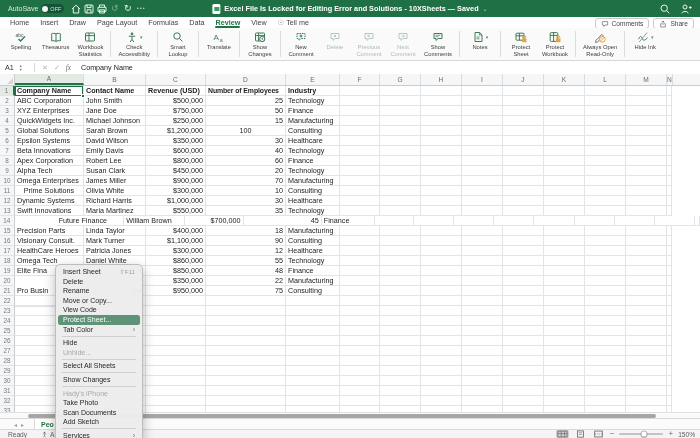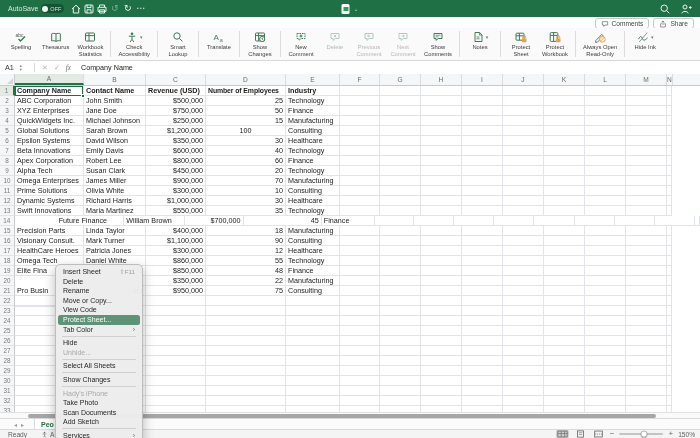--- a/index.html
+++ b/index.html
@@ -151,39 +151,51 @@
           <span class="tb-ic">
             <span class="tb-glyph">↻</span>
           </span>
           <span class="tb-ic">
             <span class="tb-glyph">⋯</span>
           </span>
         </span>
     </div>
     <div class="tb-title">
       <span class="doc-ic"></span>
+      <span>Excel File Is Locked for Editing Error and Solutions - 10XSheets — Saved</span>
       <span class="tb-chev">⌄</span>
     </div>
     <div class="tb-right" id="tb-right">
         <span class="tb-ic">
           <svg viewBox="0 0 12 12" width="12" height="12">
             <circle cx="5.2" cy="5.2" r="3.2" fill="none" stroke="currentColor" stroke-width="1"></circle>
             <path d="M7.6 7.6l2.7 2.7" fill="none" stroke="currentColor" stroke-width="1"></path>
           </svg>
         </span>
         <span class="tb-ic">
           <svg viewBox="0 0 12 12" width="12" height="12">
             <circle cx="5" cy="4" r="2" fill="none" stroke="currentColor" stroke-width="1"></circle>
             <path d="M1.8 10.4c.5-2.6 6-2.6 6.4 0M9 4.5h2.6M10.3 3.2v2.6" fill="none" stroke="currentColor" stroke-width="1"></path>
           </svg>
         </span>
       </div>
   </div>
 
   <div class="tabrow">
+    <div class="tabs" id="tabs">
+        <span class="tab">Home</span>
+        <span class="tab">Insert</span>
+        <span class="tab">Draw</span>
+        <span class="tab">Page Layout</span>
+        <span class="tab">Formulas</span>
+        <span class="tab">Data</span>
+        <span class="tab active">Review</span>
+        <span class="tab">View</span>
+        <span class="tab"><span class="bulb">☉</span>Tell me</span>
+      </div>
     <div class="tr-right">
       <span class="tr-btn">
         <svg viewBox="0 0 12 12" width="8" height="8">
             <path d="M2 2.5h8v5H6l-2 2v-2H2z" fill="none" stroke="currentColor" stroke-width="1"></path>
           </svg>
         <span>Comments</span>
       </span>
       <span class="tr-btn">
         <svg viewBox="0 0 12 12" width="8" height="8">
             <path d="M4 5.5H2.5v5h7v-5H8M6 1.5v6M4 3.5l2-2 2 2" fill="none" stroke="currentColor" stroke-width="1"></path>
@@ -630,21 +642,21 @@
         <div class="gcell" style="width: 41px;"></div>
         <div class="gcell" style="width: 41px;"></div>
         <div class="gcell" style="width: 41px;"></div>
         <div class="gcell" style="width: 41px;"></div>
         <div class="gcell" style="width: 41px;"></div>
         <div class="gcell" style="width: 41px;"></div>
         <div class="gcell"></div>
       </div>
       <div class="grow">
         <div class="gnum" style="width: 15px;">11</div>
-        <div class="gcell" style="width: 69px;">Prime Solutions</div>
+        <div class="gcell" style="width: 69px; text-align: center;">Prime Solutions</div>
         <div class="gcell" style="width: 62px;">Olivia White</div>
         <div class="gcell num" style="width: 60px;">$300,000</div>
         <div class="gcell num" style="width: 80px;">10</div>
         <div class="gcell" style="width: 54px;">Consulting</div>
         <div class="gcell" style="width: 40px;"></div>
         <div class="gcell" style="width: 41px;"></div>
         <div class="gcell" style="width: 41px;"></div>
         <div class="gcell" style="width: 41px;"></div>
         <div class="gcell" style="width: 41px;"></div>
         <div class="gcell" style="width: 41px;"></div>

